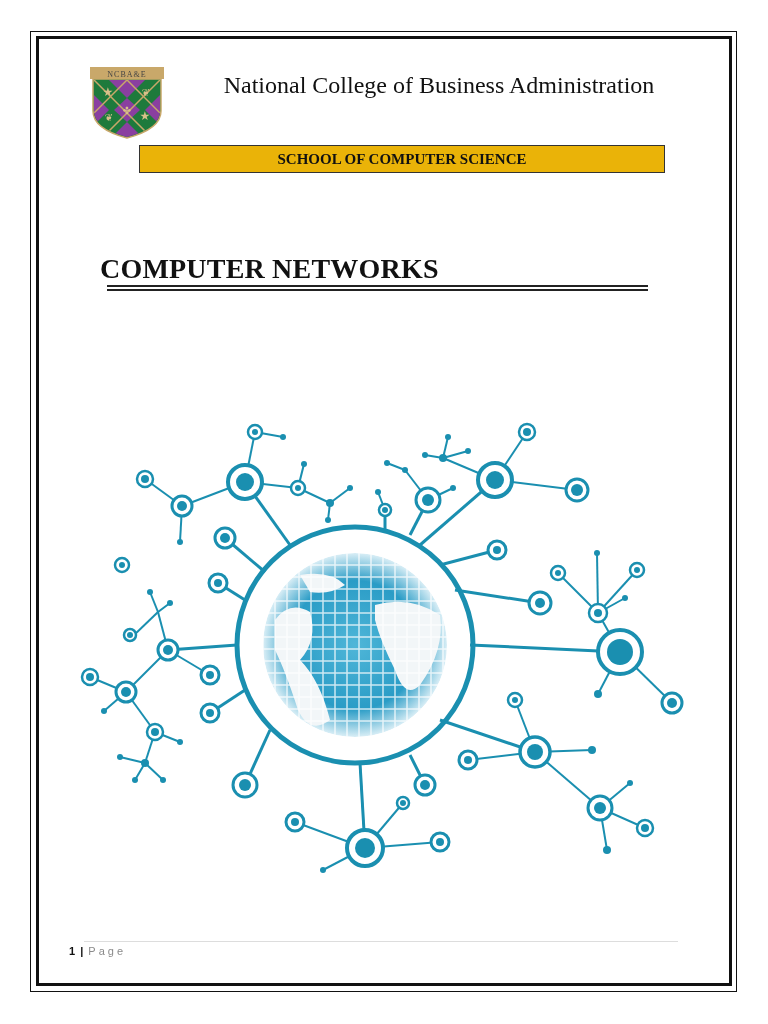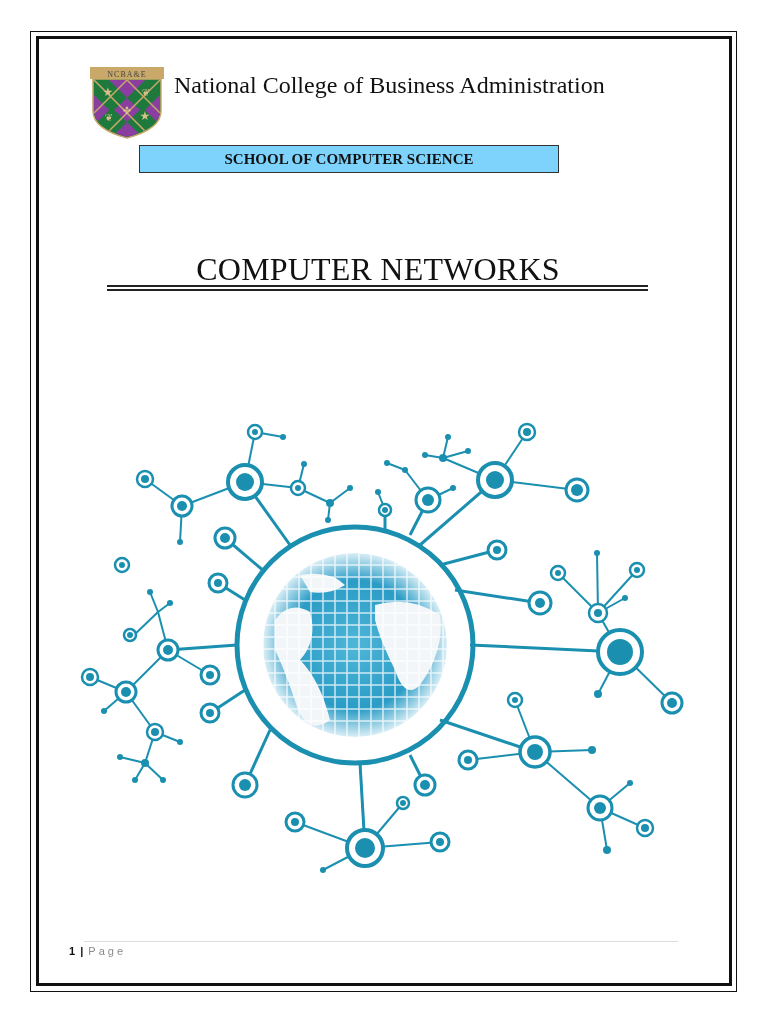--- a/index.html
+++ b/index.html
@@ -1,22 +1,22 @@
 <!DOCTYPE html>
 <html><head>
   <meta charset="utf-8">
   <style>
     html, body { margin: 0; padding: 0; background: #ffffff; }
     body { width: 768px; height: 1024px; position: relative; overflow: hidden; font-family: "Liberation Serif", serif; }
     .outer-border { position: absolute; left: 30px; top: 31px; width: 707px; height: 961px; border: 1px solid #111; box-sizing: border-box; }
     .inner-border { position: absolute; left: 36px; top: 36px; width: 696px; height: 950px; border: 3px solid #111; box-sizing: border-box; }
     .logo { position: absolute; left: 90px; top: 67px; width: 74px; height: 72px; }
-    .college-name { position: absolute; left: 174px; top: 70px; width: 470px; font-size: 24px; line-height: 30px; color: #111; }
-    .school-band { position: absolute; left: 139px; top: 145px; width: 420px; height: 28px; background: #7dd3fc; border: 1px solid #333; box-sizing: border-box; text-align: center; font-weight: bold; font-size: 15px; line-height: 26px; color: #111; }
-    .title { position: absolute; left: 100px; top: 244px; width: 556px; text-align: center; font-weight: normal; font-size: 32px; line-height: 50px; color: #111; letter-spacing: 0.2px; }
+    .college-name { position: absolute; left: 204px; top: 70px; width: 470px; text-align: center; font-size: 24px; line-height: 30px; color: #111; }
+    .school-band { position: absolute; left: 139px; top: 145px; width: 526px; height: 28px; background: #eab308; border: 1px solid #333; box-sizing: border-box; text-align: center; font-weight: bold; font-size: 15px; line-height: 26px; color: #111; }
+    .title { position: absolute; left: 100px; top: 244px; width: 556px; font-weight: bold; font-size: 28px; line-height: 50px; color: #111; letter-spacing: 0.2px; }
     .title-rule { position: absolute; left: 107px; width: 541px; background: #222; }
     .rule1 { top: 285px; height: 2px; }
     .rule2 { top: 289px; height: 2px; }
     .network { position: absolute; left: 70px; top: 415px; width: 630px; height: 470px; }
     .footer-rule { position: absolute; left: 84px; top: 941px; width: 594px; height: 1px; background: #ddd; }
     .footer { position: absolute; left: 69px; top: 944px; font-family: "Liberation Sans", sans-serif; font-size: 11px; line-height: 14px; }
     .page-num { font-weight: bold; color: #111; }
     .page-sep { font-weight: bold; color: #111; margin: 0 2px; }
     .page-word { color: #8a8a8a; letter-spacing: 3px; }
   </style>

